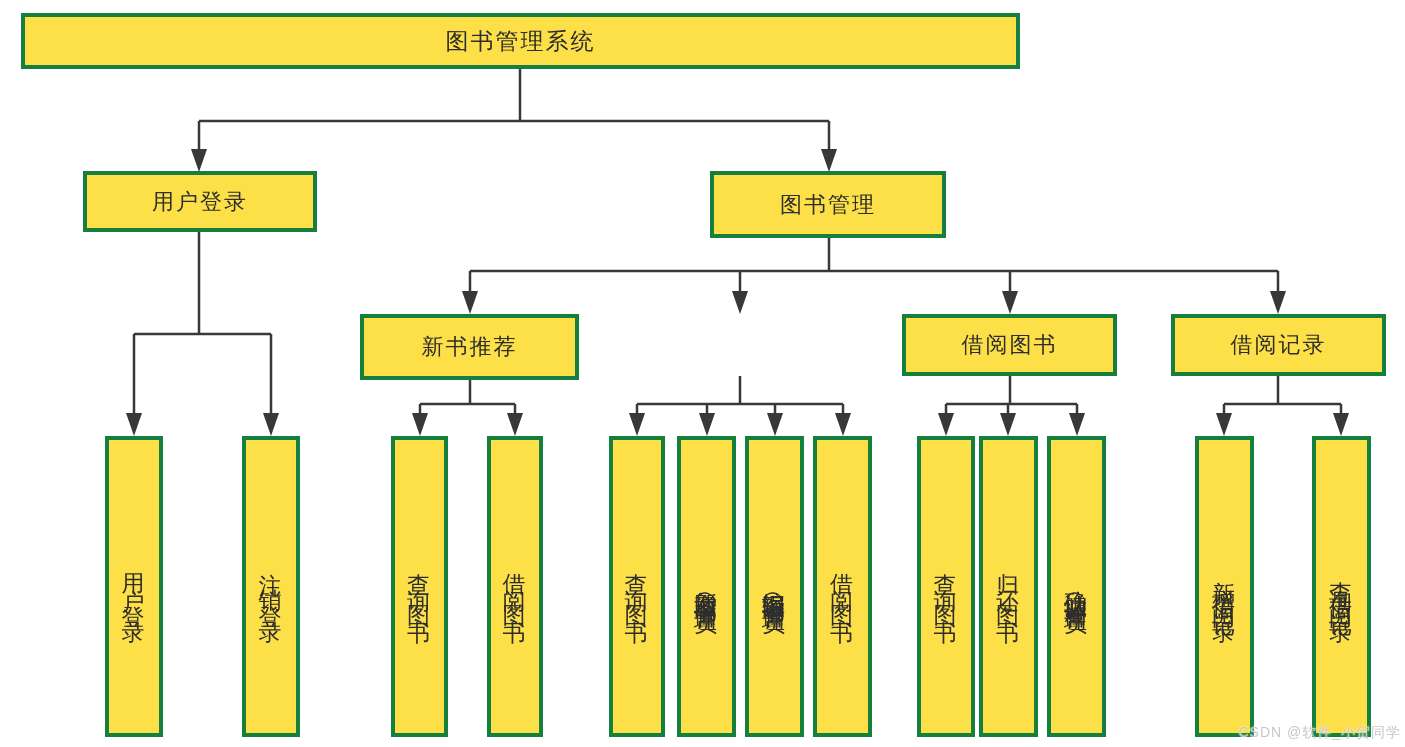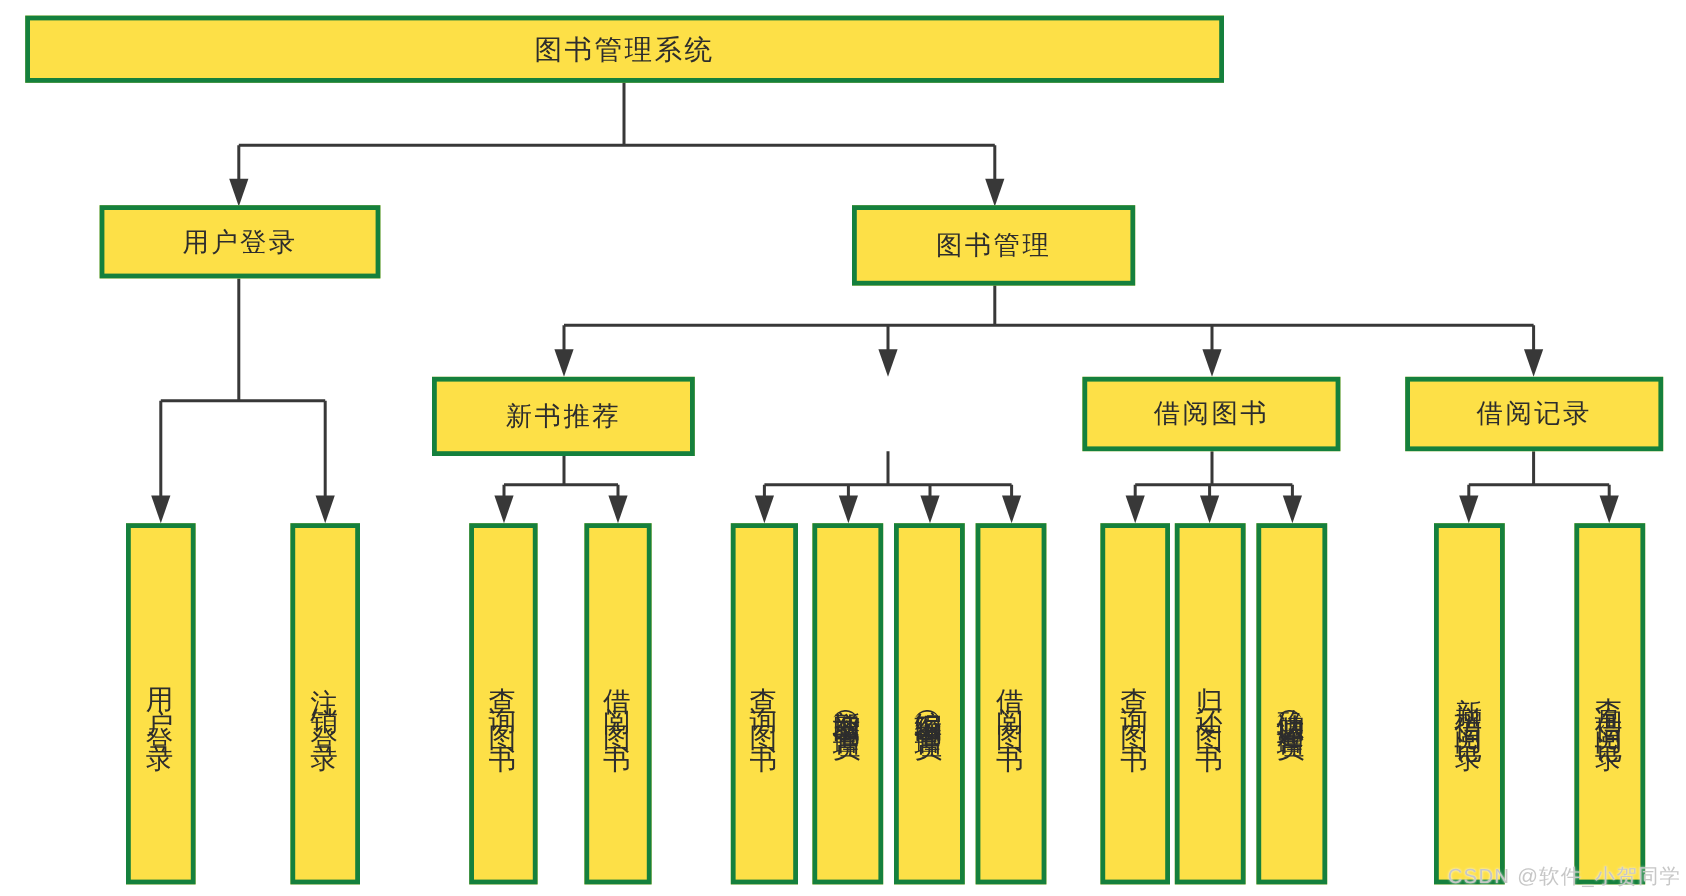--- a/index.html
+++ b/index.html
@@ -28,21 +28,21 @@
     writing-mode:vertical-rl;
     text-orientation:mixed;
     white-space:nowrap;
   }
   .s4 .vtext { letter-spacing:16px; }
   .s6 .vtext { letter-spacing:8px; }
   .s9 .vtext { letter-spacing:3px; }
   .watermark {
     position:absolute;
     right:4px; bottom:5px;
-    font-size:17px;
+    font-size:14px;
     color:#c7c7c7;
     letter-spacing:1px;
     text-shadow:0 0 2px #ffffff;
     z-index:10;
   }
 </style>
 </head>
 <body>
 
 <div id="canvas">

